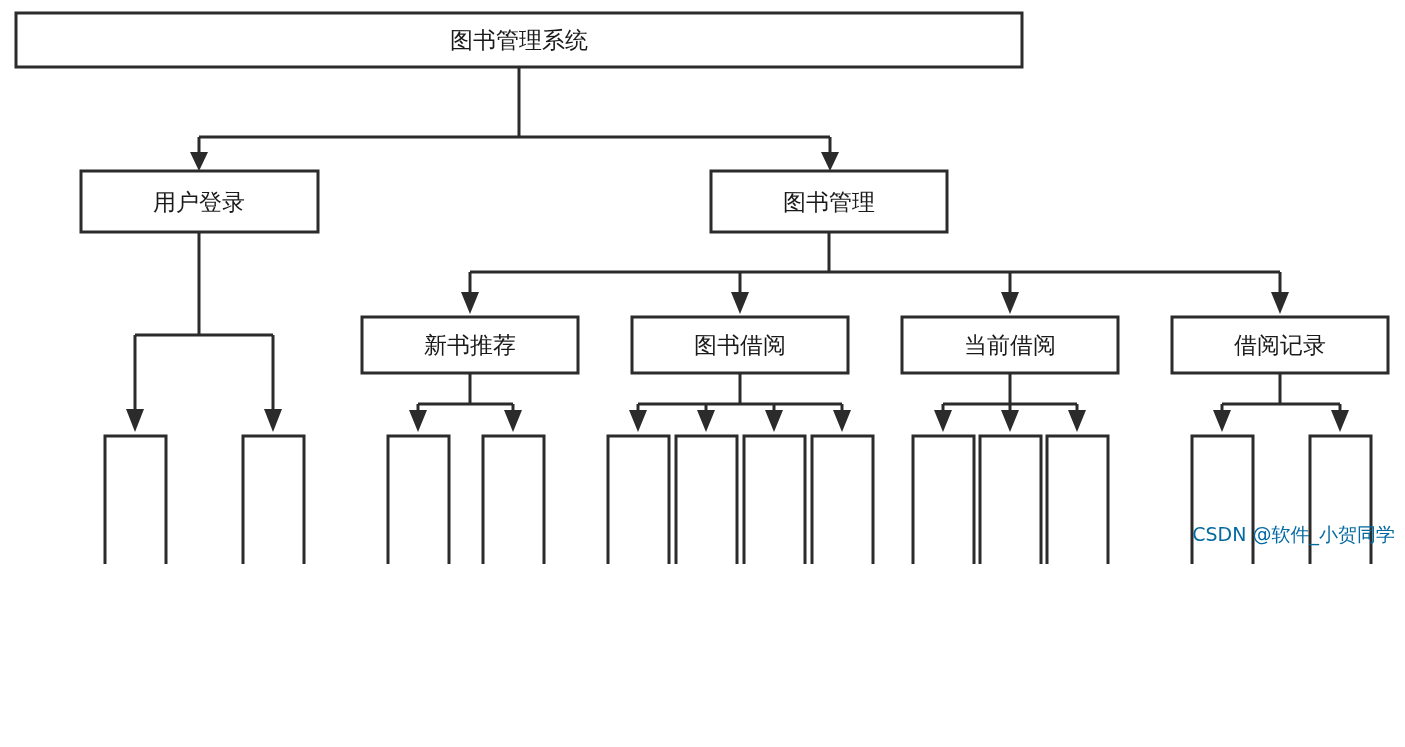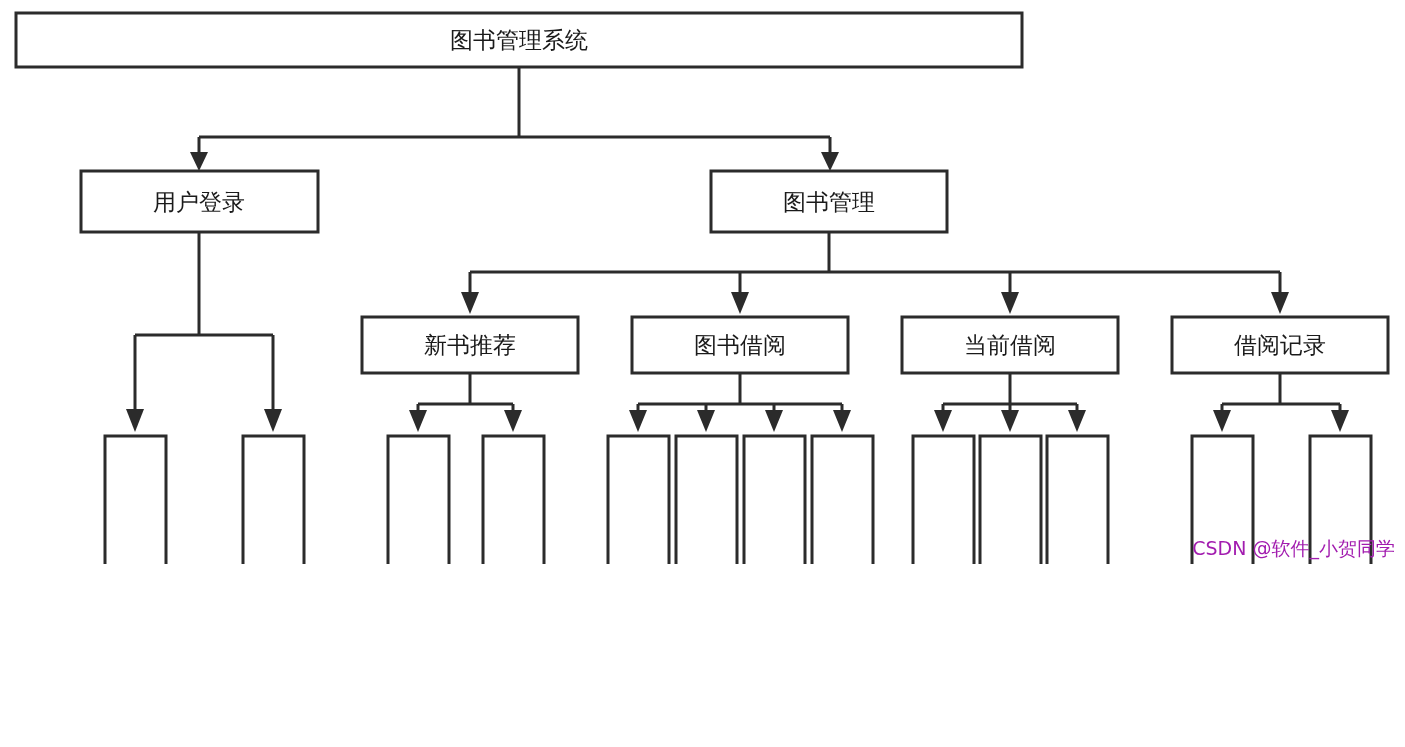--- a/index.html
+++ b/index.html
@@ -56,24 +56,24 @@
     letter-spacing: 1px;
     display: flex;
     align-items: flex-start;
     justify-content: center;
     white-space: nowrap;
     pointer-events: none;
   }
   .watermark {
     position: absolute;
     right: 10px;
-    bottom: 2px;
+    bottom: 16px;
     font-family: "DejaVu Sans", "Liberation Sans", sans-serif;
     font-size: 19px;
-    color: #a21caf;
+    color: #0369a1;
     white-space: nowrap;
   }
 </style>
 </head>
 <body>
 
 <div id="canvas">
 
   <svg class="diagram" viewBox="0 0 1405 747">
 

